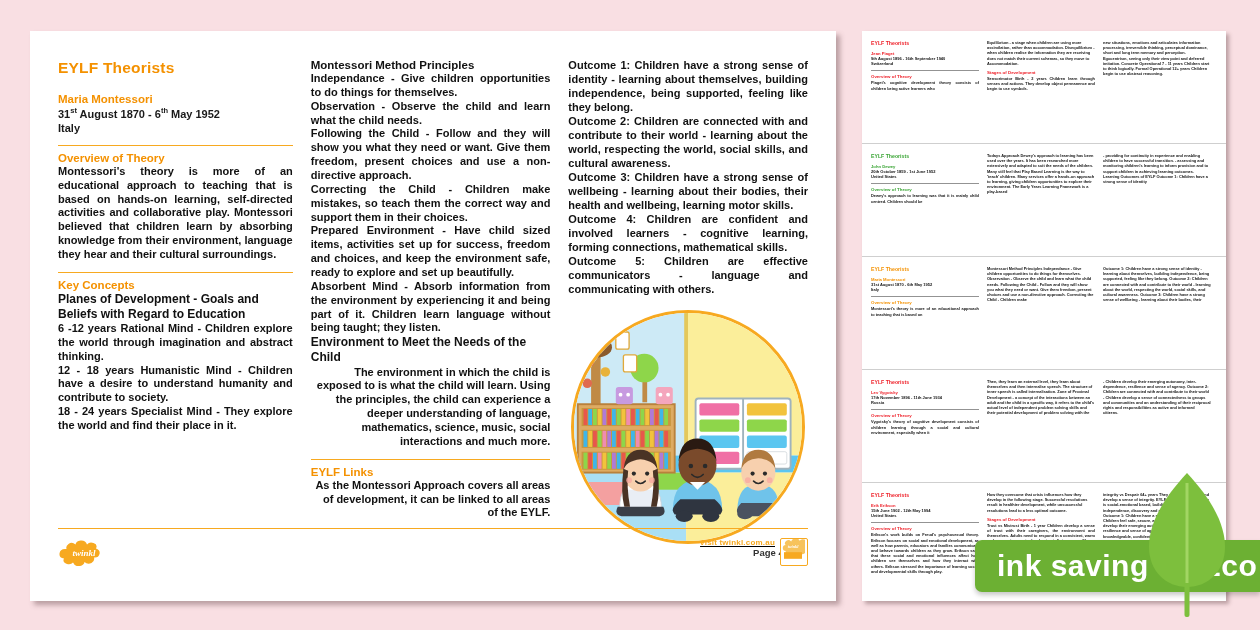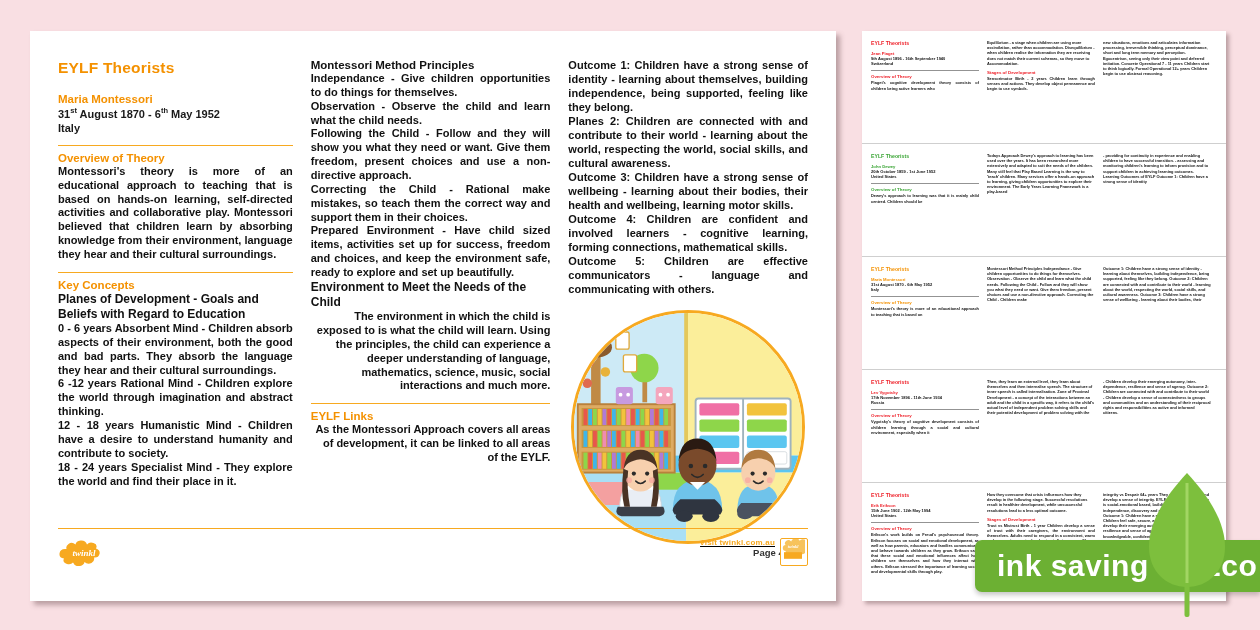--- a/index.html
+++ b/index.html
@@ -148,45 +148,45 @@
 
         <hr class="rule">
 
         <div class="sec-head">Overview of Theory</div>
         <p class="body-text">Montessori's theory is more of an educational approach to teaching that is based on hands-on learning, self-directed activities and collaborative play. Montessori believed that children learn by absorbing knowledge from their environment, language they hear and their cultural surroundings.</p>
 
         <hr class="rule">
 
         <div class="sec-head">Key Concepts</div>
         <p class="sub-head">Planes of Development - Goals and Beliefs with Regard to Education</p>
-        <p class="body-text">0 - 6 years Absorbent Mind - Children absorb aspects of their environment, both the good and bad parts. They absorb the language they hear and their cultural surroundings.</p>
         <p class="body-text">6 -12 years Rational Mind - Children explore the world through imagination and abstract thinking.</p>
         <p class="body-text">12 - 18 years Humanistic Mind - Children have a desire to understand humanity and contribute to society.</p>
         <p class="body-text">18 - 24 years Specialist Mind - They explore the world and find their place in it.</p>
       </div>
 
       <div class="col col-2">
         <div class="m-head">Montessori Method Principles</div>
         <p class="body-text">Independance - Give children opportunities to do things for themselves.</p>
         <p class="body-text">Observation - Observe the child and learn what the child needs.</p>
         <p class="body-text">Following the Child - Follow and they will show you what they need or want. Give them freedom, present choices and use a non-directive approach.</p>
-        <p class="body-text">Correcting the Child - Rational make mistakes, so teach them the correct way and support them in their choices.</p>
+        <p class="body-text">Correcting the Child - Children make mistakes, so teach them the correct way and support them in their choices.</p>
         <p class="body-text">Prepared Environment - Have child sized items, activities set up for success, freedom and choices, and keep the environment safe, ready to explore and set up beautifully.</p>
+        <p class="body-text">Absorbent Mind - Absorb information from the environment by experiencing it and being part of it. Children learn language without being taught; they listen.</p>
         <p class="sub-head">Environment to Meet the Needs of the Child</p>
         <p class="body-text left">The environment in which the child is exposed to is what the child will learn. Using the principles, the child can experience a deeper understanding of language, mathematics, science, music, social interactions and much more.</p>
 
         <hr class="rule">
 
         <div class="sec-head">EYLF Links</div>
         <p class="body-text left">As the Montessori Approach covers all areas of development, it can be linked to all areas of the EYLF.</p>
       </div>
 
       <div class="col col-3">
         <p class="outcome"><b>Outcome 1: Children have a strong sense of identity</b><span> - learning about themselves, building independence, being supported, feeling like they belong.</span></p>
-        <p class="outcome"><b>Planes 2: Children are connected with and contribute to their world</b><span> - learning about the world, respecting the world, social skills, and cultural awareness.</span></p>
+        <p class="outcome"><b>Outcome 2: Children are connected with and contribute to their world</b><span> - learning about the world, respecting the world, social skills, and cultural awareness.</span></p>
         <p class="outcome"><b>Outcome 3: Children have a strong sense of wellbeing</b><span> - learning about their bodies, their health and wellbeing, learning motor skills.</span></p>
         <p class="outcome"><b>Outcome 4: Children are confident and involved learners</b><span> - cognitive learning, forming connections, mathematical skills.</span></p>
         <p class="outcome"><b>Outcome 5: Children are effective communicators</b><span> - language and communicating with others.</span></p>
 
         <div class="illus-wrap">
           <div class="illus">
             <svg class="ill-svg" viewBox="0 0 240 240">
 
               <rect x="0" y="0" width="118" height="150" fill="#cdeaf6"></rect>
               <rect x="118" y="0" width="122" height="150" fill="#fbee9a"></rect>

